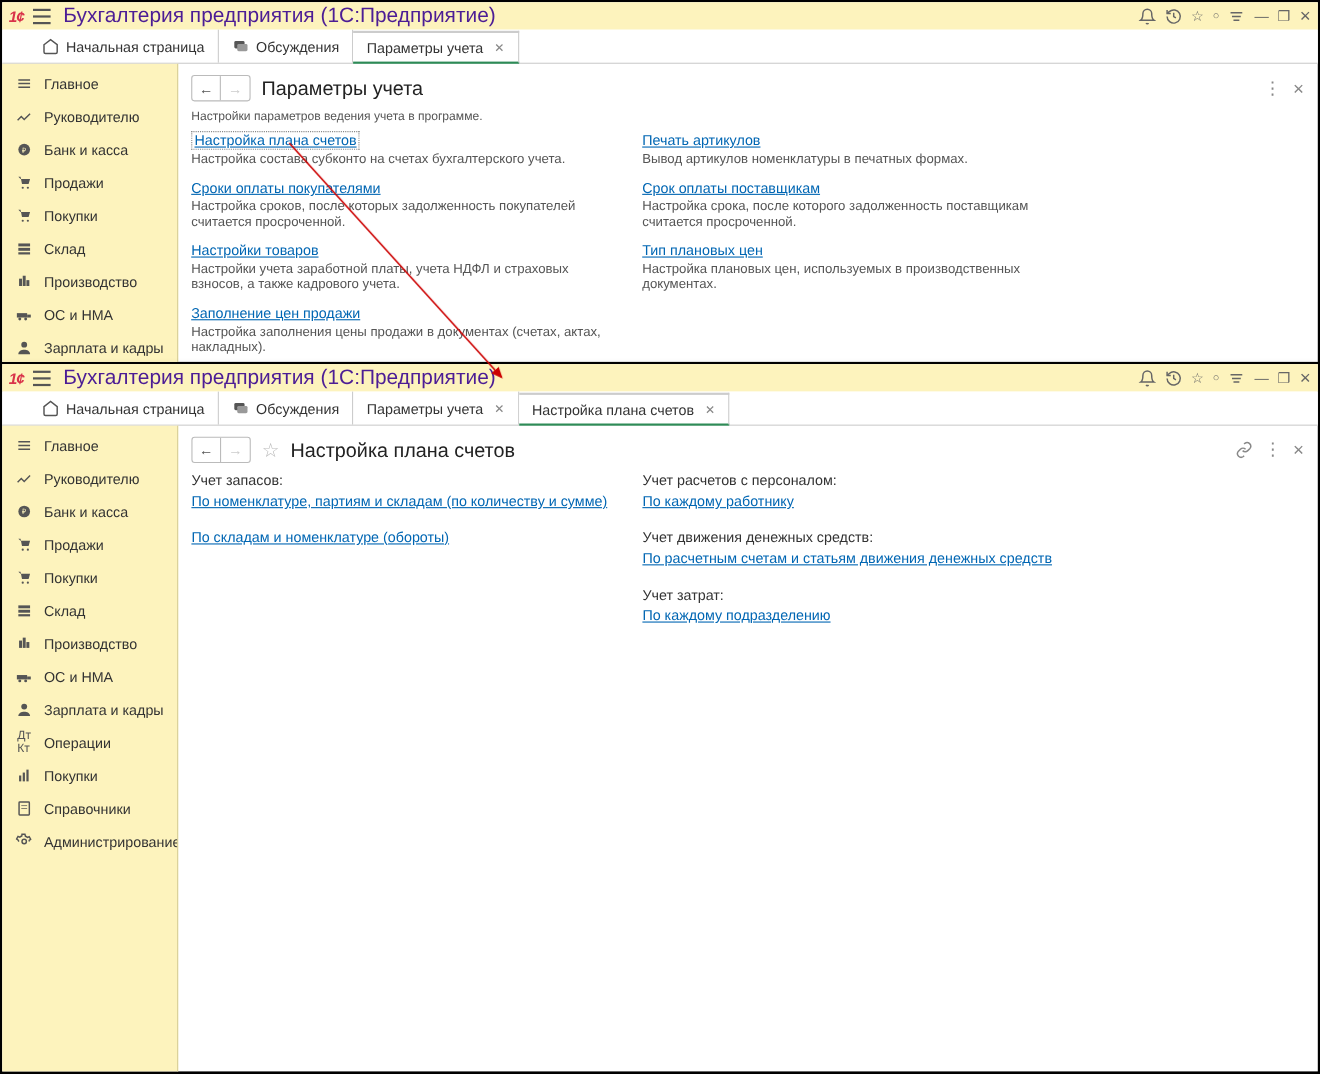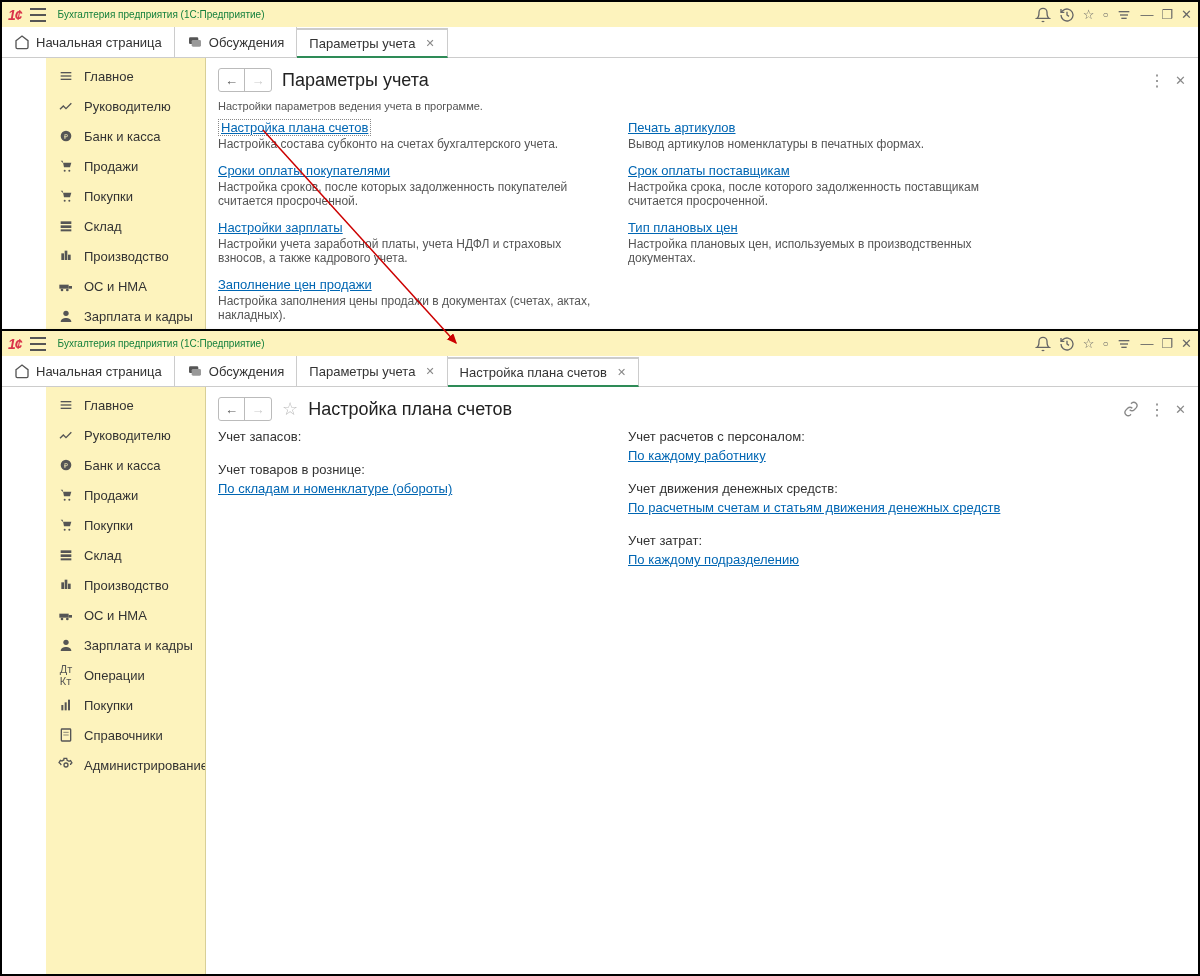--- a/index.html
+++ b/index.html
@@ -4,29 +4,29 @@
 <style>
 * { box-sizing: border-box; margin: 0; padding: 0; }
 body { font-family: Arial, sans-serif; font-size: 13px; background: #000; width: 1200px; height: 976px; overflow: hidden; position: relative; }
 .window { position: absolute; left: 2px; width: 1196px; background: #fff; box-shadow: 0 2px 6px rgba(0,0,0,0.3); }
 .win-top { top: 2px; height: 327px; }
 .win-bot { top: 331px; height: 643px; }
 .titlebar { height: 25px; background: #fdf3bd; display: flex; align-items: center; padding: 0 6px; }
 .logo { color: #d9334a; font-weight: bold; font-size: 14px; margin-right: 8px; font-style: italic; letter-spacing: -1px; }
 .hamburger { width: 16px; height: 14px; margin-right: 12px; cursor: pointer; display: flex; flex-direction: column; justify-content: space-between; }
 .hamburger span { height: 2px; background: #555; display: block; }
-.title-text { color: #15803d; font-size: 10px; }
+.title-text { color: #4c1d95; font-size: 19px; }
 .title-spacer { flex: 1; }
 .title-icons { display: flex; gap: 8px; align-items: center; color: #666; }
 .title-icons span, .title-icons svg { cursor: pointer; }
-.tabbar { height: 31px; background: #fff; border-bottom: 1px solid #ccc; display: flex; align-items: stretch; }
+.tabbar { height: 31px; background: #fff; border-bottom: 1px solid #ccc; display: flex; align-items: stretch; padding-left: 24px; }
 .tab { display: flex; align-items: center; padding: 0 12px; border-right: 1px solid #ccc; cursor: pointer; gap: 6px; color: #333; }
 .tab.active { border-bottom: 2px solid #2e8b57; border-top: 2px solid #ccc; position: relative; top: 1px; background: #fff; }
 .tab .close-x { color: #888; font-size: 11px; margin-left: 4px; }
-.body-area { display: flex; height: calc(100% - 56px); margin-left: 44px; }
+.body-area { display: flex; height: calc(100% - 56px); }
 .sidebar { width: 160px; background: #fdf3bd; border-right: 1px solid #d8cf97; overflow: hidden; }
 .side-item { display: flex; align-items: center; gap: 10px; padding: 7px 12px; color: #333; cursor: pointer; }
 .side-item:first-child { padding-top: 10px; }
 .side-icon { width: 16px; height: 16px; color: #555; display: flex; align-items: center; justify-content: center; }
 .content { flex: 1; padding: 10px 12px; overflow: auto; position: relative; }
 .content-header { display: flex; align-items: center; gap: 10px; margin-bottom: 8px; }
 .nav-btns { display: flex; border: 1px solid #bbb; border-radius: 3px; height: 24px; }
 .nav-btn { width: 26px; display: flex; align-items: center; justify-content: center; cursor: pointer; color: #555; }
 .nav-btn:first-child { border-right: 1px solid #bbb; }
 .nav-btn.disabled { color: #ccc; }
@@ -198,21 +198,21 @@
         <div class="header-actions">
           <span>⋮</span>
           <span style="font-size:13px">✕</span>
         </div>
       </div>
       <div class="desc">Настройки параметров ведения учета в программе.</div>
       <div class="two-col">
         <div class="col" id="w1c1">
             <div class="setting-block"><span class="link boxed">Настройка плана счетов</span><div class="sub-desc">Настройка состава субконто на счетах бухгалтерского учета.</div></div>
             <div class="setting-block"><span class="link">Сроки оплаты покупателями</span><div class="sub-desc">Настройка сроков, после которых задолженность покупателей считается просроченной.</div></div>
-            <div class="setting-block"><span class="link">Настройки зарплаты</span><div class="sub-desc">Настройки учета заработной платы, учета НДФЛ и страховых взносов, а также кадрового учета.</div></div>
+            <div class="setting-block"><span class="link">Настройки товаров</span><div class="sub-desc">Настройки учета заработной платы, учета НДФЛ и страховых взносов, а также кадрового учета.</div></div>
             <div class="setting-block"><span class="link">Заполнение цен продажи</span><div class="sub-desc">Настройка заполнения цены продажи в документах (счетах, актах, накладных).</div></div>
           </div>
         <div class="col" id="w1c2">
             <div class="setting-block"><span class="link">Печать артикулов</span><div class="sub-desc">Вывод артикулов номенклатуры в печатных формах.</div></div>
             <div class="setting-block"><span class="link">Срок оплаты поставщикам</span><div class="sub-desc">Настройка срока, после которого задолженность поставщикам считается просроченной.</div></div>
             <div class="setting-block"><span class="link">Тип плановых цен</span><div class="sub-desc">Настройка плановых цен, используемых в производственных документах.</div></div>
           </div>
       </div>
     </div>
   </div>
@@ -419,22 +419,22 @@
           <svg class="ic" viewBox="0 0 24 24" fill="none" stroke="currentColor" stroke-width="2">
               <path d="M10 13a5 5 0 0 0 7 0l3-3a5 5 0 0 0-7-7l-1 1"></path>
               <path d="M14 11a5 5 0 0 0-7 0l-3 3a5 5 0 0 0 7 7l1-1"></path>
             </svg>
           <span>⋮</span>
           <span style="font-size:13px">✕</span>
         </div>
       </div>
       <div class="two-col" style="margin-top:8px">
         <div class="col" id="w2c1">
-            <div class="setting-block" style="margin-bottom: 18px;"><div class="row-label">Учет запасов:</div></div>
-            <div class="setting-block" style="margin-bottom: 18px;"><div class="row-label">Учет товаров в рознице:</div><span class="link">По складам и номенклатуре (обороты)</span></div>
+            <div class="setting-block" style="margin-bottom: 18px;"><div class="row-label">Учет запасов:</div><span class="link">По номенклатуре, партиям и складам (по количеству и сумме)</span></div>
+            <div class="setting-block" style="margin-bottom: 18px;"><span class="link">По складам и номенклатуре (обороты)</span></div>
           </div>
         <div class="col" id="w2c2">
             <div class="setting-block" style="margin-bottom: 18px;"><div class="row-label">Учет расчетов с персоналом:</div><span class="link">По каждому работнику</span></div>
             <div class="setting-block" style="margin-bottom: 18px;"><div class="row-label">Учет движения денежных средств:</div><span class="link">По расчетным счетам и статьям движения денежных средств</span></div>
             <div class="setting-block" style="margin-bottom: 18px;"><div class="row-label">Учет затрат:</div><span class="link">По каждому подразделению</span></div>
           </div>
       </div>
     </div>
   </div>
 </div>

